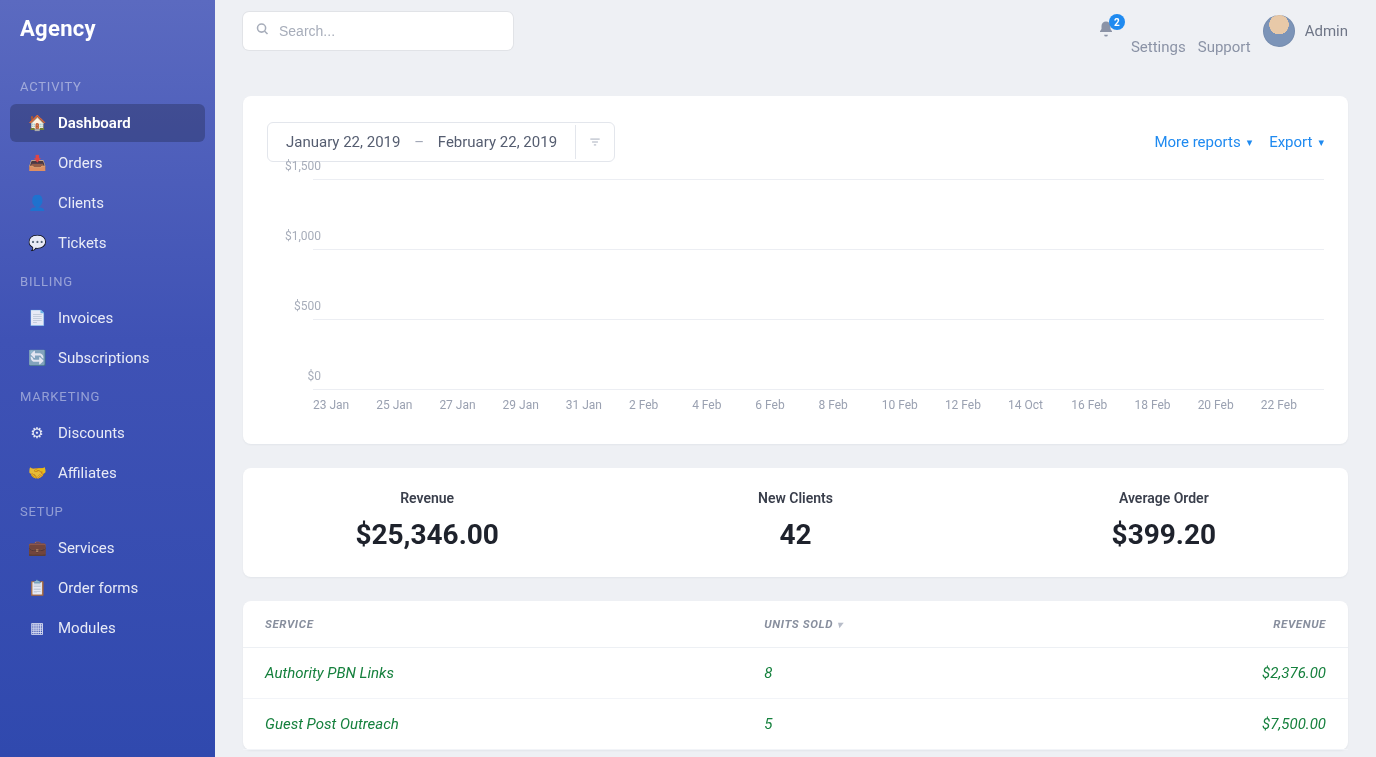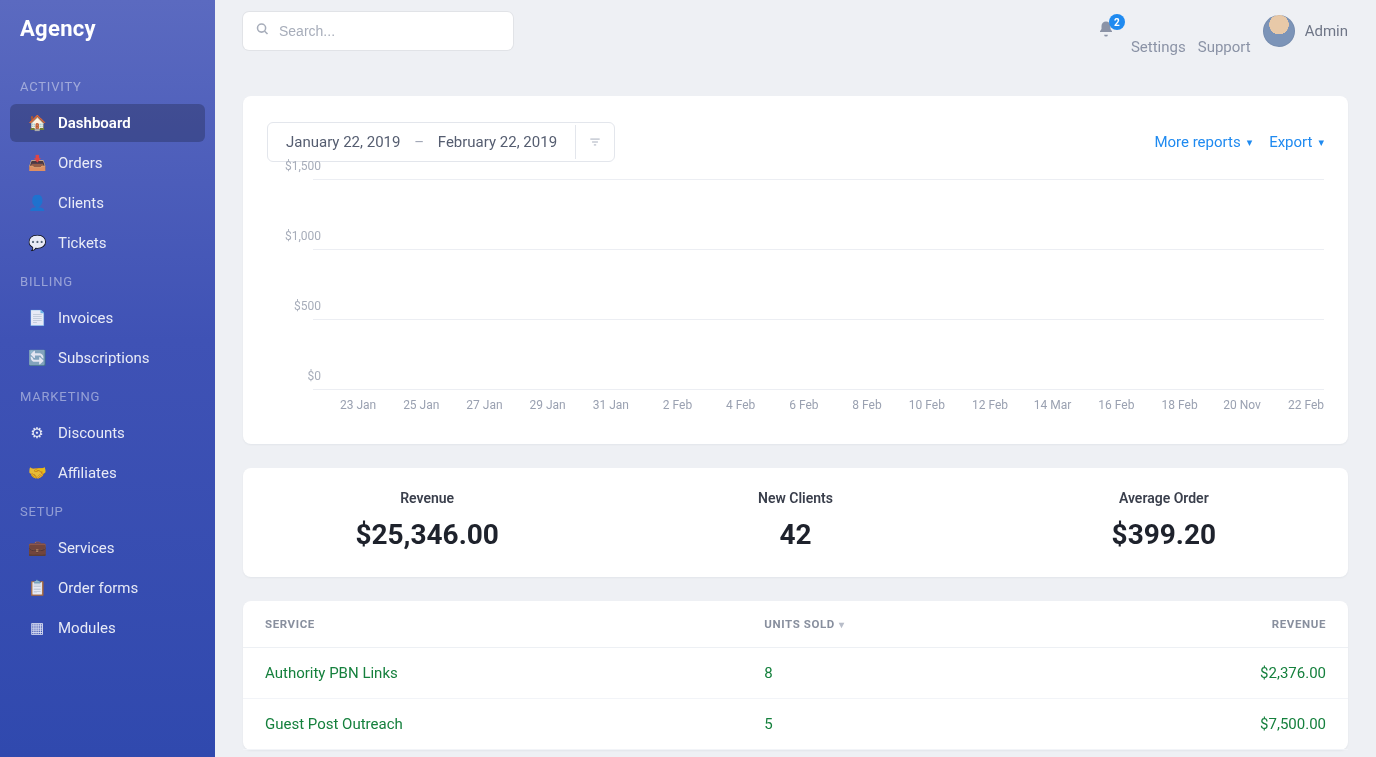--- a/index.html
+++ b/index.html
@@ -227,21 +227,21 @@
     width: 70%;
     background: #0b84f3;
     border-radius: 2px 2px 0 0;
   }
   .x-axis {
     display: flex;
     margin-top: 8px;
   }
   .x-pair {
     flex: 2;
-    text-align: right;
+    text-align: left;
     font-size: 12px;
     color: #9aa1b1;
     white-space: nowrap;
   }
 
   
   .stats {
     display: flex;
     padding: 22px 0 26px 0;
   }
@@ -259,20 +259,21 @@
     font-size: 28px;
     font-weight: 700;
     color: #1e222c;
   }
 
   
   .tbl-head, .tbl-row {
     display: flex;
     padding: 16px 22px;
     align-items: center;
+    font-style: italic;
   }
   .tbl-head {
     font-size: 11.5px;
     font-weight: 700;
     letter-spacing: .6px;
     color: #888f9e;
     text-transform: uppercase;
     border-bottom: 1px solid #edf0f4;
   }
   .col-service { flex: 1.6; }
@@ -510,24 +511,24 @@
           <div class="x-pair">25 Jan</div>
           <div class="x-pair">27 Jan</div>
           <div class="x-pair">29 Jan</div>
           <div class="x-pair">31 Jan</div>
           <div class="x-pair">2 Feb</div>
           <div class="x-pair">4 Feb</div>
           <div class="x-pair">6 Feb</div>
           <div class="x-pair">8 Feb</div>
           <div class="x-pair">10 Feb</div>
           <div class="x-pair">12 Feb</div>
-          <div class="x-pair">14 Mar</div>
+          <div class="x-pair">14 Oct</div>
           <div class="x-pair">16 Feb</div>
           <div class="x-pair">18 Feb</div>
-          <div class="x-pair">20 Nov</div>
+          <div class="x-pair">20 Feb</div>
           <div class="x-pair">22 Feb</div>
         </div>
     </div>
   </div>
 
   <div class="card stats" id="stats">
       <div class="stat">
         <div class="stat-label">Revenue</div>
         <div class="stat-value">$25,346.00</div>
       </div>

